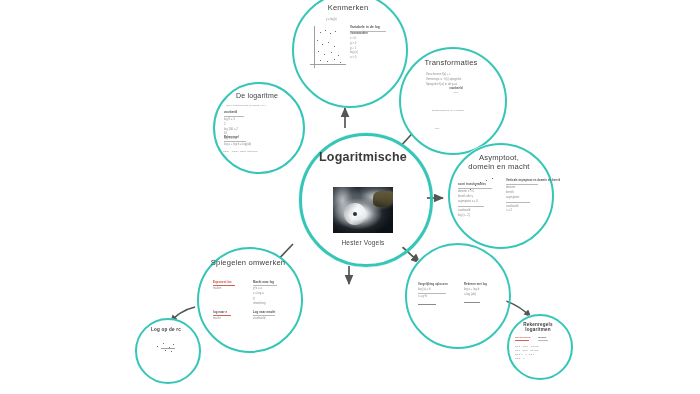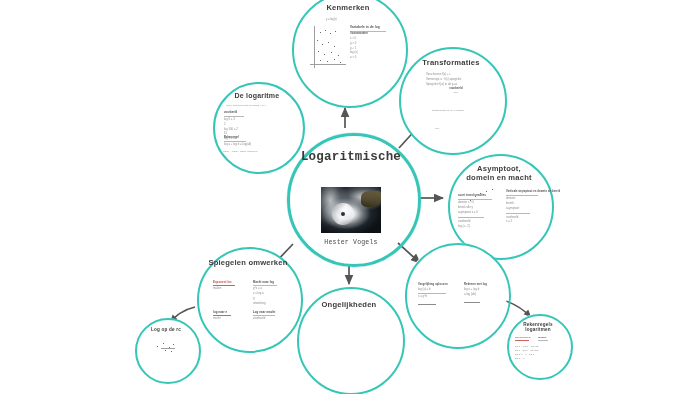--- a/index.html
+++ b/index.html
@@ -49,22 +49,22 @@
     left: 8%;
     width: 84%;
     text-align: center;
     color: #3d3d3d;
     font-weight: 600;
     letter-spacing: 0.2px;
     line-height: 1.18;
   }
   
   #node-central {
-    left: 287px; top: 133px;
-    width: 128px; height: 128px; font-family: Liberation Mono, monospace;
+    left: 299px; top: 133px;
+    width: 128px; height: 128px;
   }
   #node-central .ring {
     border: 3px solid #35c6b8;
     box-shadow: 0 0 0 0.5px rgba(53,198,184,0.35);
   }
   #node-central .node-title {
     top: 17px;
     font-size: 12.5px;
     color: #3a3a3a;
     font-weight: 600;
@@ -118,29 +118,29 @@
     position: absolute;
     left: 0; width: 100%;
     top: 106px;
     text-align: center;
     font-size: 6.5px;
     color: #4a4a4a;
     letter-spacing: 0.2px;
   }
   
   .node-major .ring { border: 2.5px solid #35c6b8; }
-  .node-major .node-title { font-size: 7.6px; font-weight: 700; }
+  .node-major .node-title { font-size: 7.6px; font-weight: 400; }
 
   #node-kenmerken { left: 292px; top: -8px; width: 112px; height: 112px; }
   #node-kenmerken .node-title { top: 12px; }
 
   #node-transformaties { left: 399px; top: 47px; width: 104px; height: 104px; }
   #node-transformaties .node-title { top: 12px; }
 
-  #node-asymptoot { left: 448px; top: 154px; width: 102px; height: 102px; }
+  #node-asymptoot { left: 448px; top: 143px; width: 102px; height: 102px; }
   #node-asymptoot .node-title { top: 11px; }
 
   #node-vergelijking { left: 405px; top: 243px; width: 102px; height: 102px; }
   #node-vergelijking .node-title { top: 13px; }
 
   #node-ongelijkheden { left: 297px; top: 287px; width: 104px; height: 104px; }
   #node-ongelijkheden .node-title { top: 14px; }
 
   #node-formules { left: 197px; top: 247px; width: 102px; height: 102px; }
   #node-formules .node-title { top: 12px; }
@@ -339,24 +339,20 @@
       <div class="rule" style="width:18px; margin-top:5px; height:1px; background:#5a5a5a;"></div>
     </div>
     <div class="mini" style="left:59px; top:40px; width:38px;">
       <div class="mini-h" style="font-size:2.7px;">Rekenen met log</div>
       <div class="blur-txt">log a + log b</div>
       <div class="blur-txt">= log (ab)</div>
       <div class="rule" style="width:16px; margin-top:5px; height:1px; background:#5a5a5a;"></div>
     </div>
   </div>
 
-  <div class="node node-major" id="node-ongelijkheden">
-    <div class="ring"></div>
-    <div class="node-title">Ongelijkheden</div>
-  </div>
 
   <div class="node node-major" id="node-formules">
     <div class="ring"></div>
     <div class="node-title">Spiegelen omwerken</div>
     <div class="mini" style="left:16px; top:33px; width:34px;">
       <div class="mini-h mini-red" style="font-size:2.8px;">Exponent los</div>
       <div class="rule rule-red" style="width:22px;"></div>
       <div class="blur-txt">maken</div>
     </div>
     <div class="mini" style="left:56px; top:33px; width:36px;">

